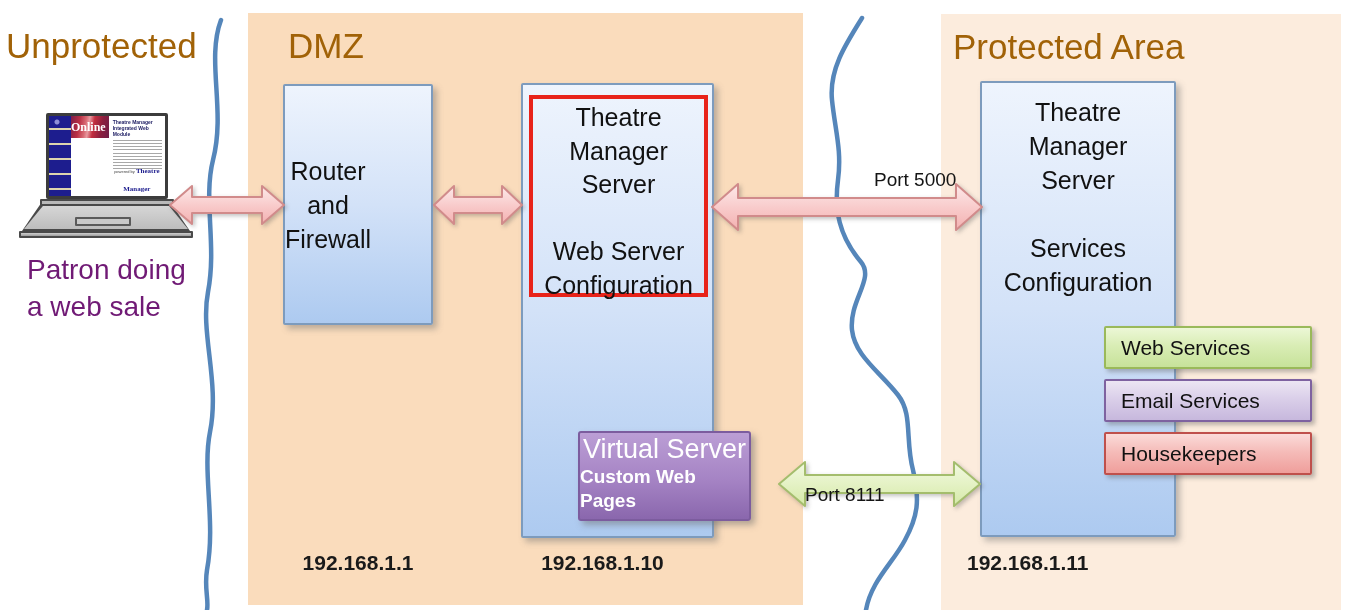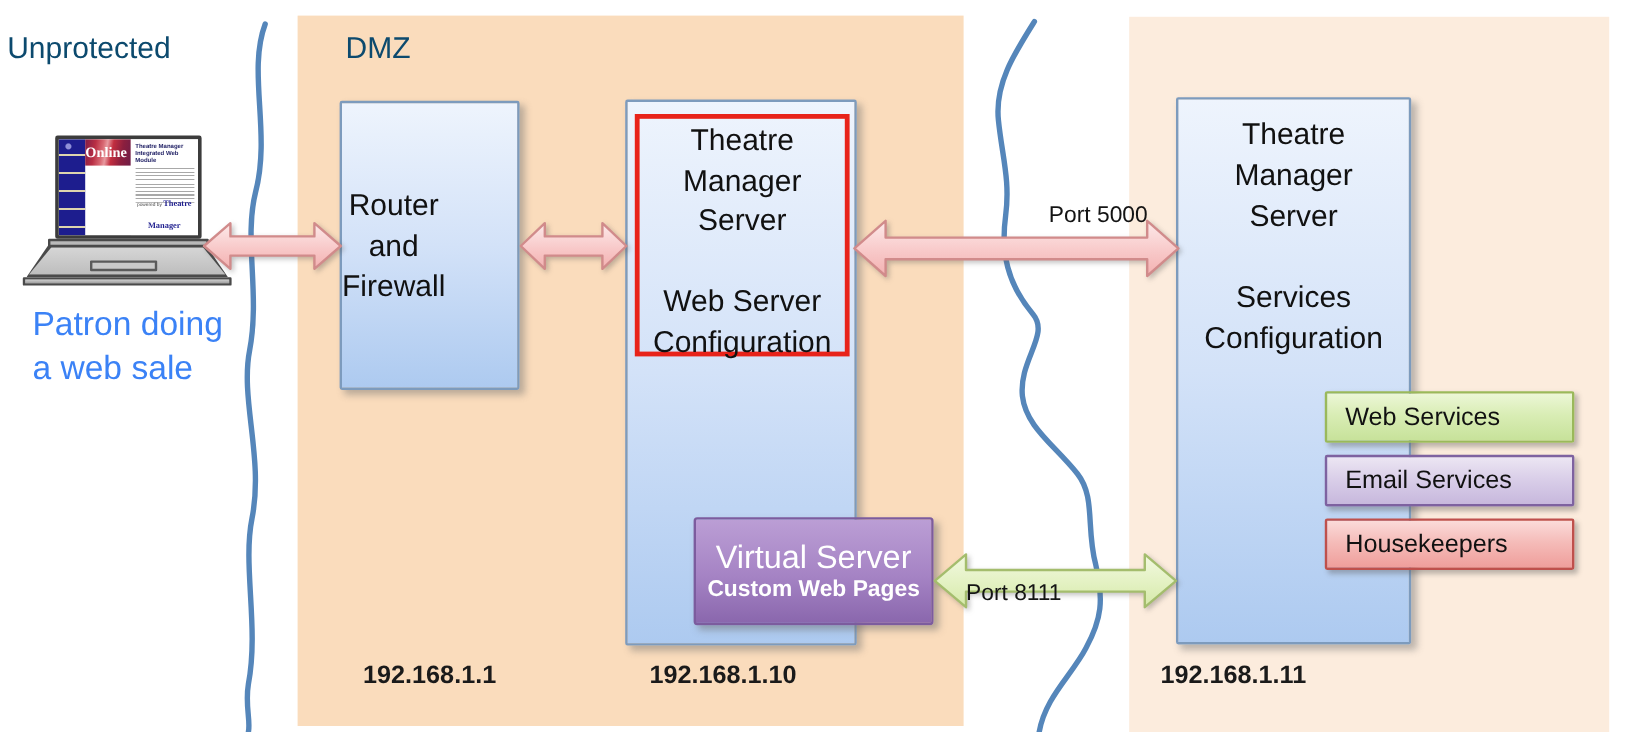--- a/index.html
+++ b/index.html
@@ -18,22 +18,22 @@
     left: 248px; top: 13px; width: 555px; height: 592px;
     background: #fadcbc;
   }
   #protected-rect {
     left: 941px; top: 14px; width: 400px; height: 596px;
     background: #fcecdd;
   }
   
   .zone-heading {
     position: absolute;
-    font-size: 25px;
-    color: #0c4a6e;
+    font-size: 35px;
+    color: #a16207;
     letter-spacing: 0px;
     z-index: 20;
     white-space: nowrap;
   }
   #heading-unprotected { left: 6px;   top: 26px; }
   #heading-dmz         { left: 288px; top: 26px; }
   #heading-protected   { left: 953px; top: 27px; }
   
   .node-box {
     position: absolute;
@@ -58,27 +58,27 @@
     left: 6px; top: 10px; width: 179px; height: 202px;
     border: 4px solid #e8231a;
     display: flex; align-items: flex-start; justify-content: center;
     padding-top: 2px;
   }
   #tm-web-box .node-label { line-height: 33.5px; }
   #tm-services-box .node-label { padding-top: 12px; }
   
   #virtual-box {
     position: absolute;
-    left: 578px; top: 431px; width: 200px; height: 90px;
+    left: 578px; top: 431px; width: 173px; height: 90px;
     background: linear-gradient(180deg, #bb9ed5 0%, #a583c4 55%, #8a67ad 100%);
     border: 2px solid #7c5c9e;
     border-radius: 3px;
     box-shadow: 4px 4px 6px rgba(110,110,110,0.5);
     z-index: 6;
-    display: flex; flex-direction: column; align-items: center; justify-content: center;
+    display: flex; flex-direction: column; align-items: center; justify-content: flex-start;
     color: #ffffff;
   }
   #virtual-title    { font-size: 27px; line-height: 32px; }
   #virtual-subtitle { font-size: 19px; line-height: 24px; font-weight: bold; }
   
   .chip {
     position: absolute;
     left: 1104px; width: 208px; height: 43px;
     border-radius: 2px;
     border: 2px solid;
@@ -182,21 +182,21 @@
   #laptop-lip {
     position: absolute; left: 19px; top: 231px; width: 174px; height: 7px;
     background: linear-gradient(180deg, #cfcfcf, #9f9f9f);
     border: 2px solid #4a4a4a; border-radius: 1px;
   }
   #patron-caption {
     position: absolute;
     left: 27px; top: 251px;
     font-size: 28px;
     line-height: 37px;
-    color: #3b82f6;
+    color: #701a75;
     white-space: pre-line;
     z-index: 20;
   }
   
   #overlay {
     position: absolute; left: 0; top: 0;
     z-index: 10;
     pointer-events: none;
   }
   .arrow-shadow { filter: drop-shadow(2px 2px 2px rgba(80,80,80,0.35)); }
@@ -204,20 +204,21 @@
 </head>
 <body>
 
 <div id="canvas">
 
   <div class="zone" id="dmz-rect"></div>
   <div class="zone" id="protected-rect"></div>
 
   <div class="zone-heading" id="heading-unprotected">Unprotected</div>
   <div class="zone-heading" id="heading-dmz">DMZ</div>
+  <div class="zone-heading" id="heading-protected">Protected Area</div>
 
   <div id="laptop">
     <div id="laptop-screen">
       <div id="laptop-sidebar"></div>
       <div id="laptop-main">
         <div id="laptop-header">Online</div>
         <div id="laptop-body">
           <div id="laptop-page-title">Theatre Manager Integrated Web Module</div>
           <div class="mini-paragraph"></div>
           <div class="mini-paragraph" style="height:16px"></div>

